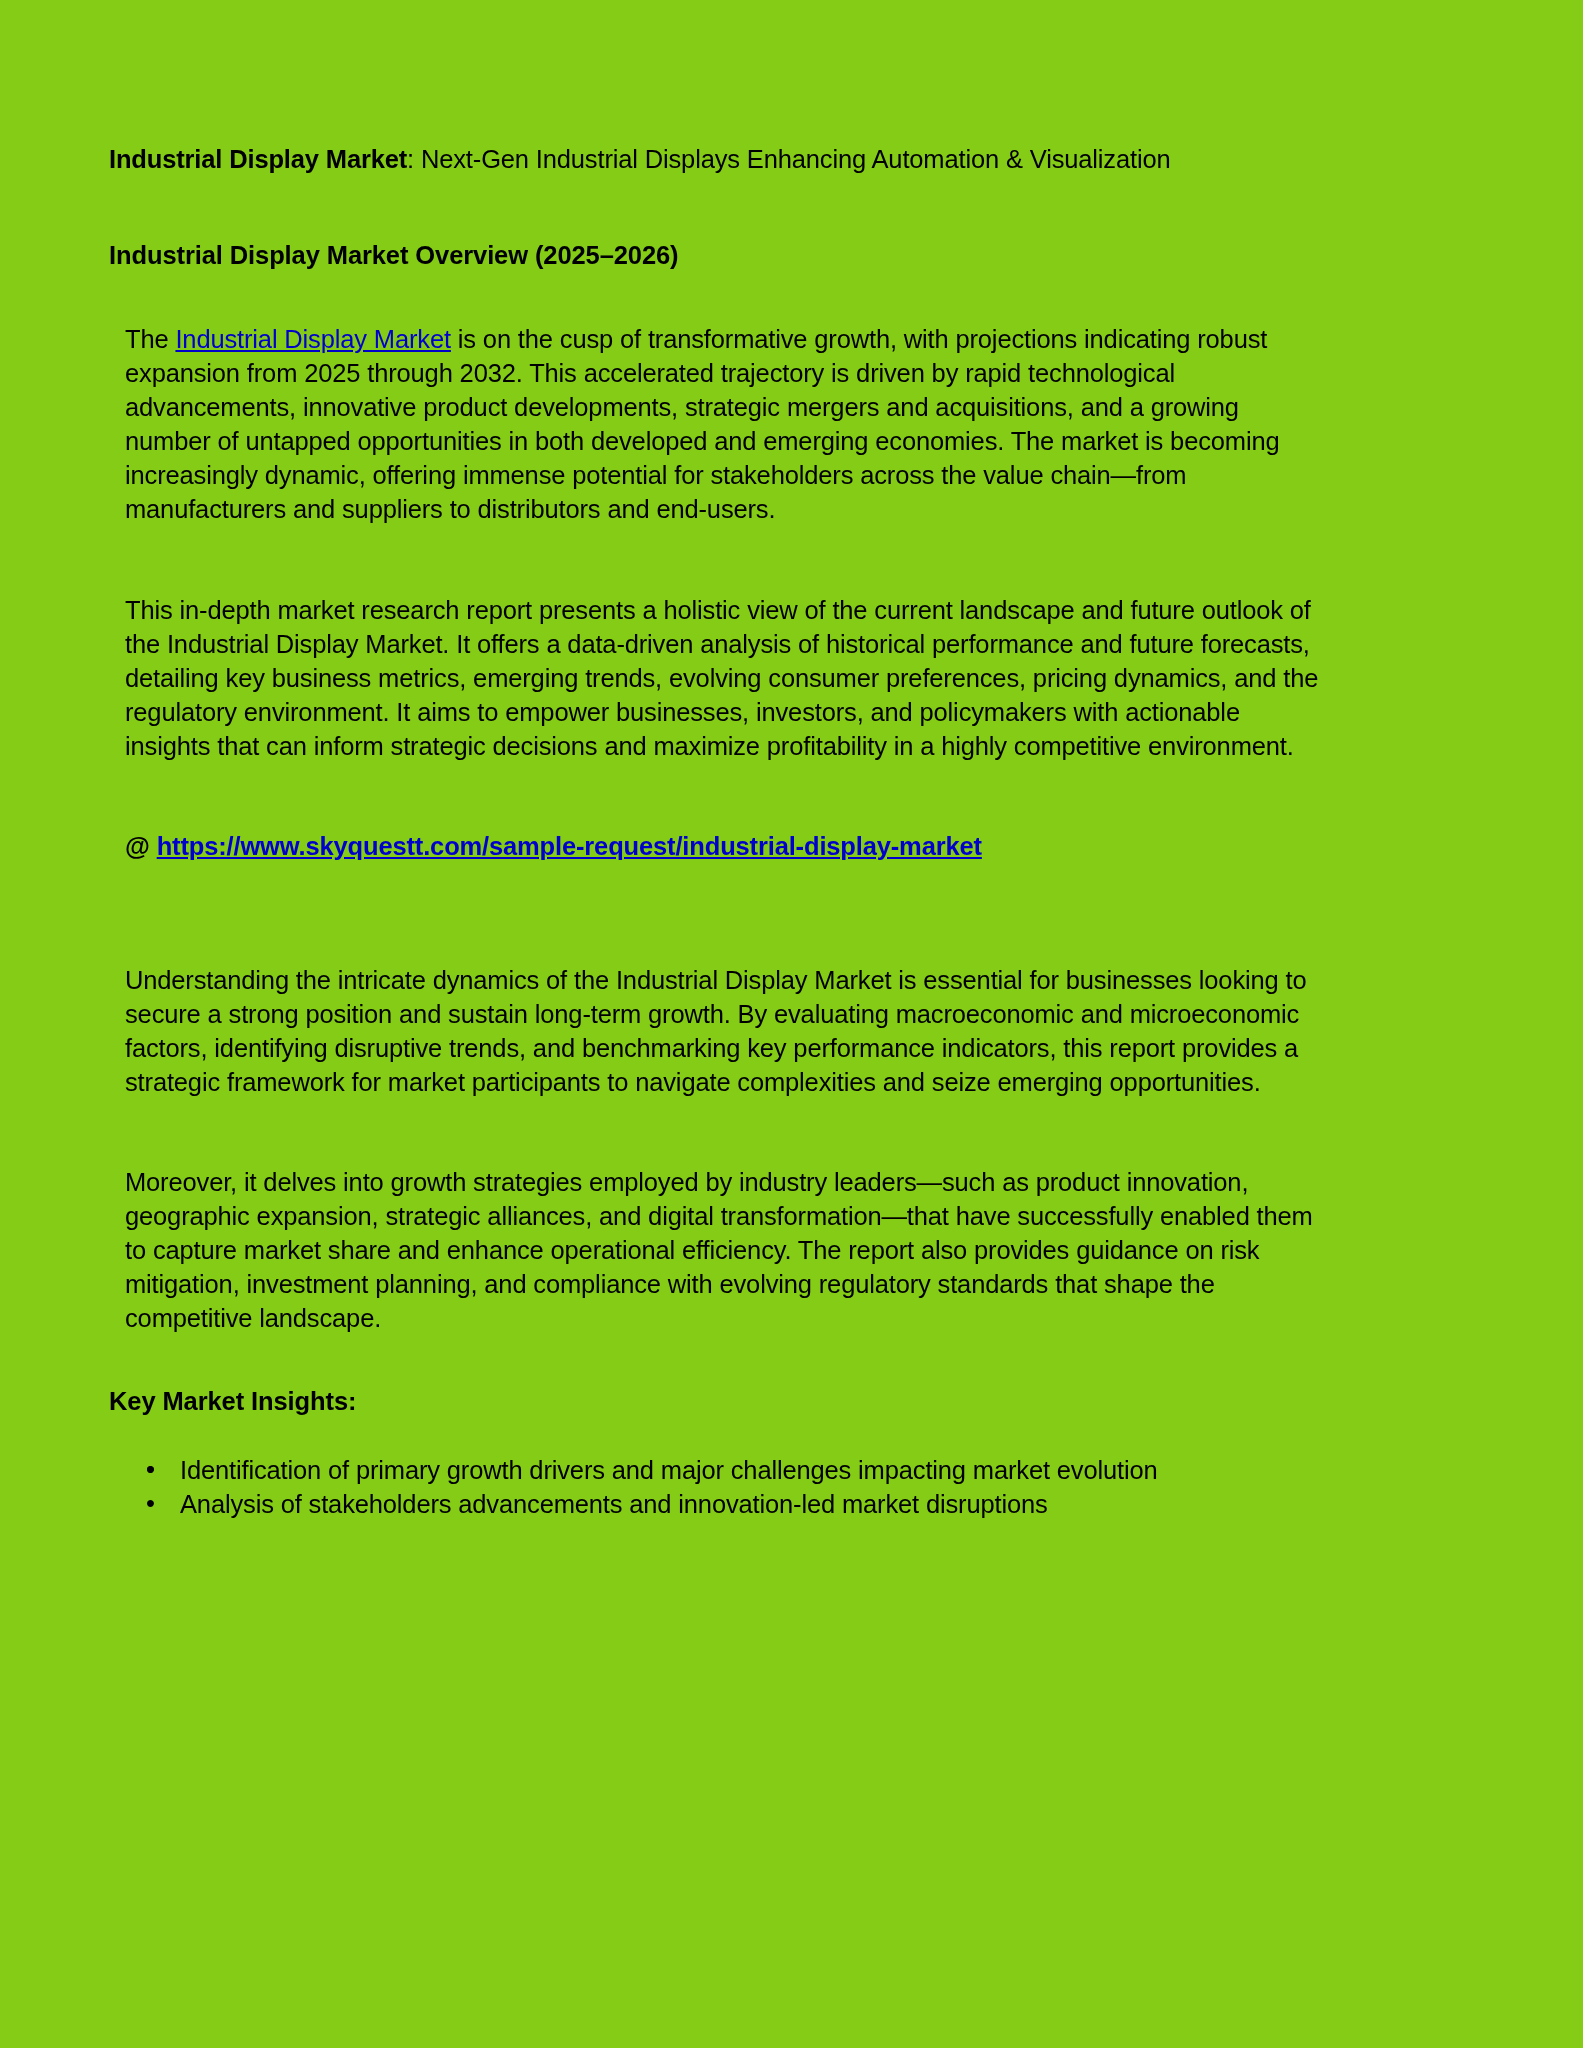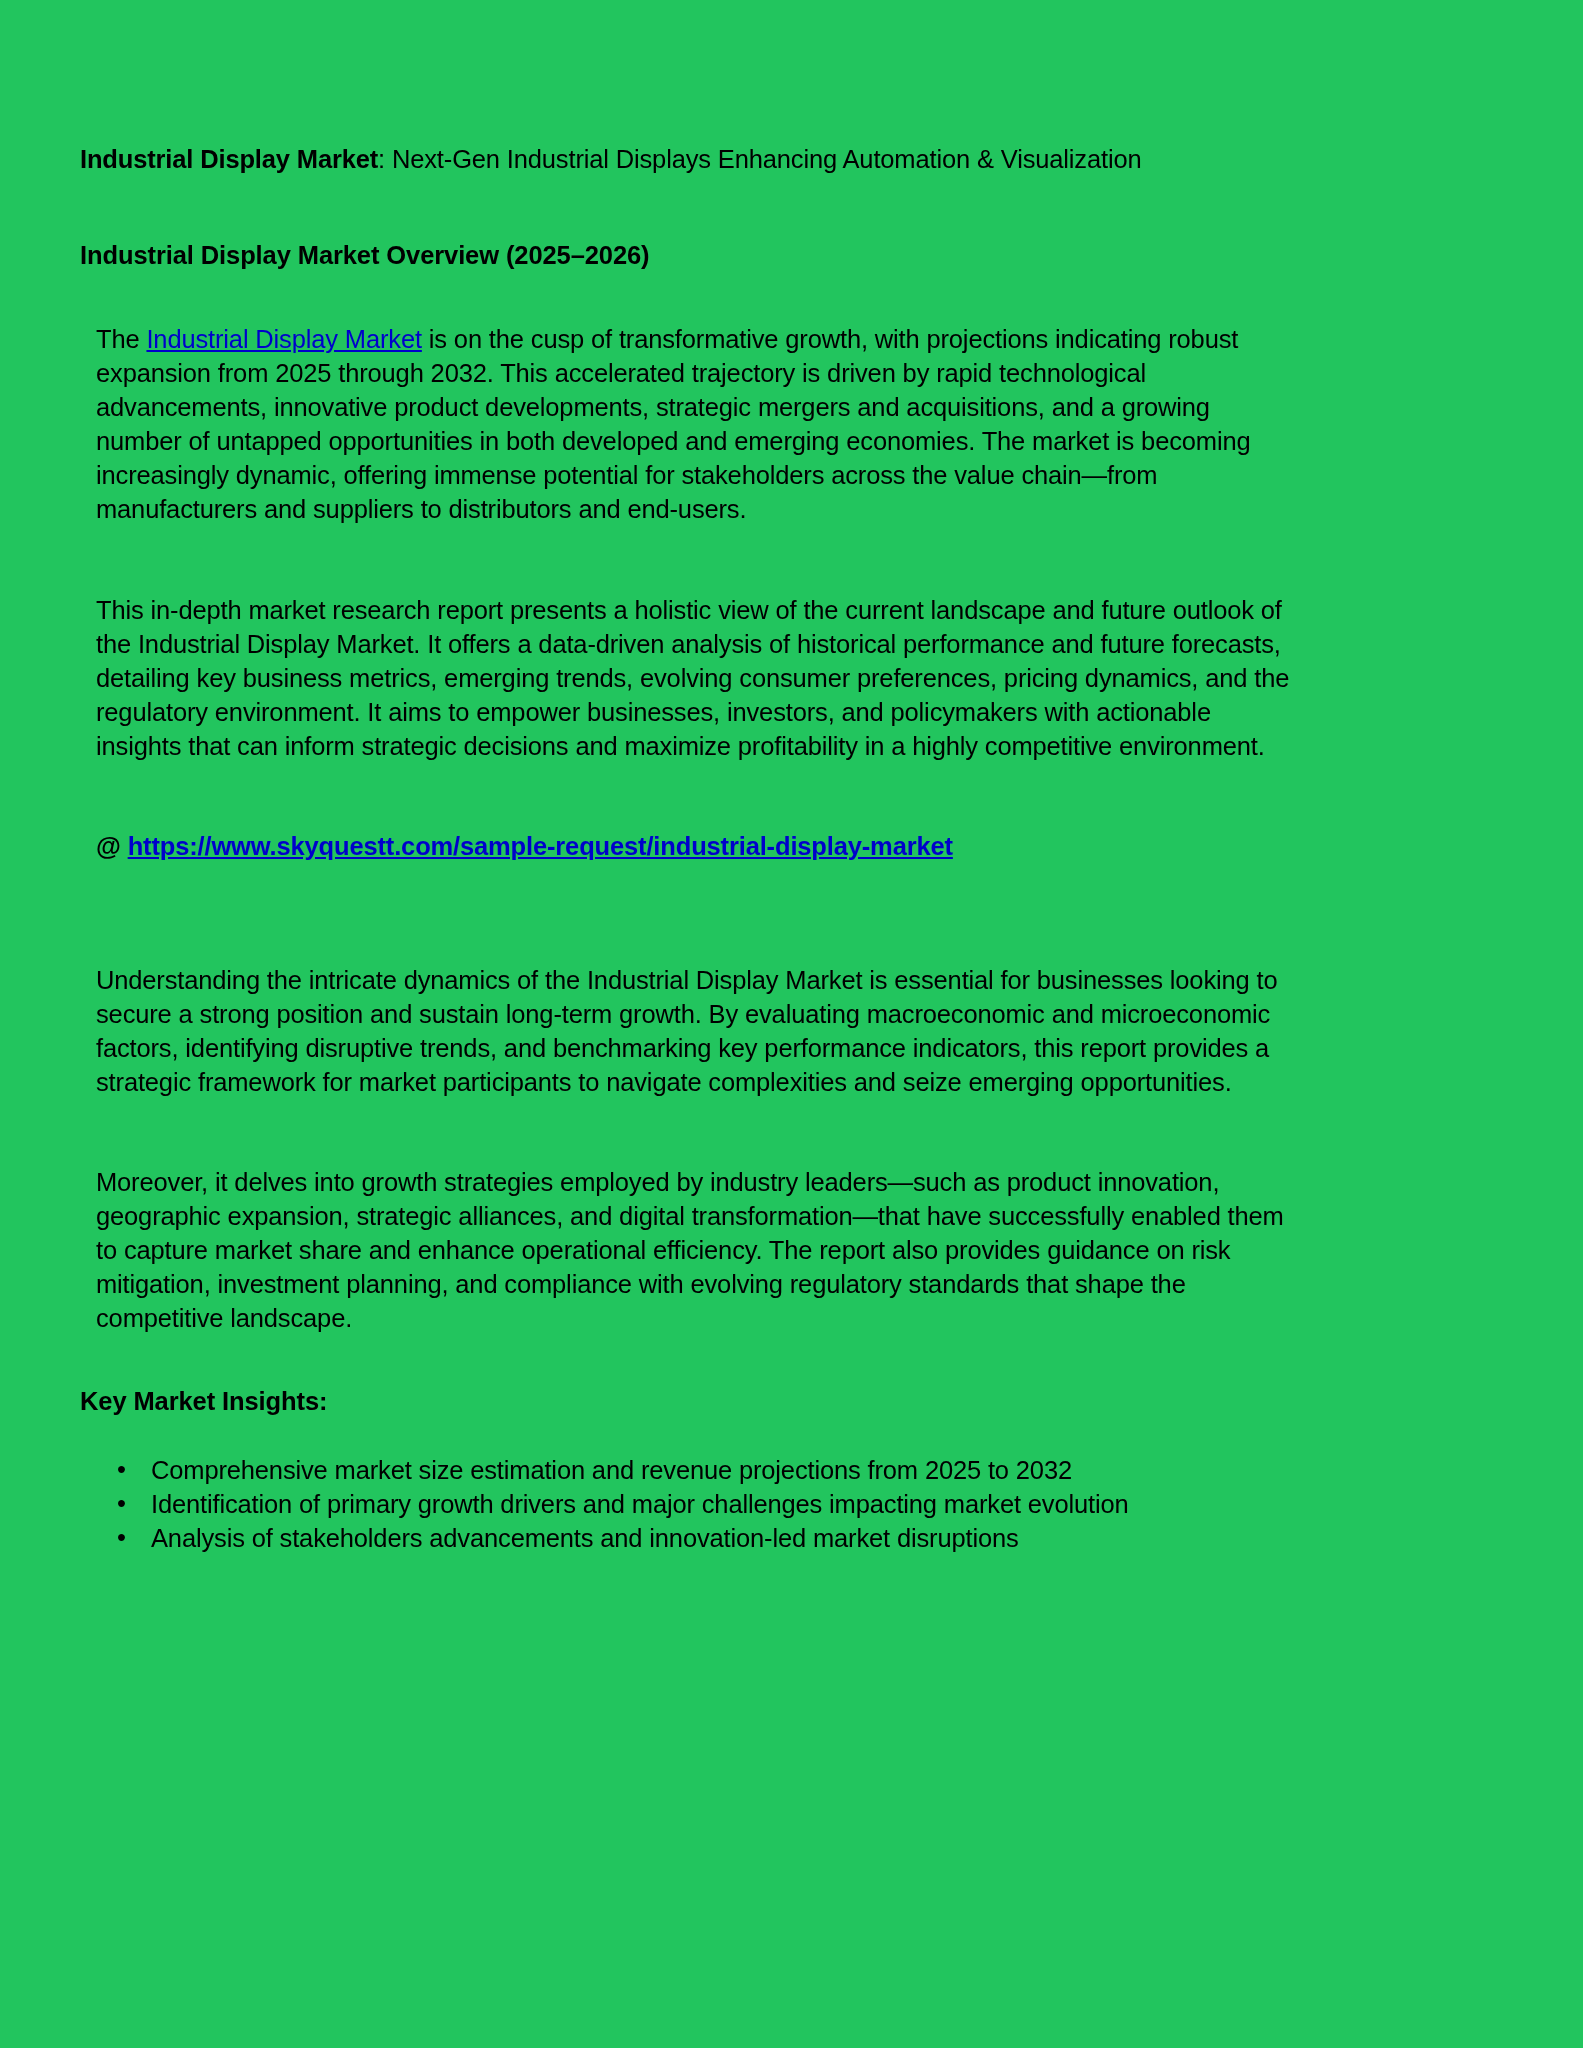--- a/index.html
+++ b/index.html
@@ -11,23 +11,23 @@
     width: 1583px;
     height: 2048px;
     font-family: "Liberation Sans", sans-serif;
     color: #000000;
     overflow: hidden;
   }
   .page {
     position: relative;
     width: 1583px;
     height: 2048px;
-    background: #22c55e;
+    background: #84cc16;
     box-sizing: border-box;
-    padding: 143px 208px 0 80px;
+    padding: 143px 208px 0 109px;
   }
   .doc-body {
     width: 1232px;
   }
   
   .title-line {
     font-size: 25.5px;
     line-height: 1.32;
     margin: 0 0 0 0;
     letter-spacing: -0.15px;
@@ -127,21 +127,20 @@
 
     <div class="gap-md"></div>
 
     <h2 class="heading">Key Market Insights:</h2>
 
     <div class="gap-md"></div>
 
     <ul class="bullets">
       <li>
         <span class="marker">•</span>
-        <span class="bullet-text-wrap">Comprehensive market size estimation and revenue projections from 2025 to 2032</span>
       </li>
       <li>
         <span class="marker">•</span>
         <span class="bullet-text-wrap">Identification of primary growth drivers and major challenges impacting market evolution</span>
       </li>
       <li>
         <span class="marker">•</span>
         <span class="bullet-text-wrap">Analysis of stakeholders advancements and innovation-led market disruptions</span>
       </li>
     </ul>

